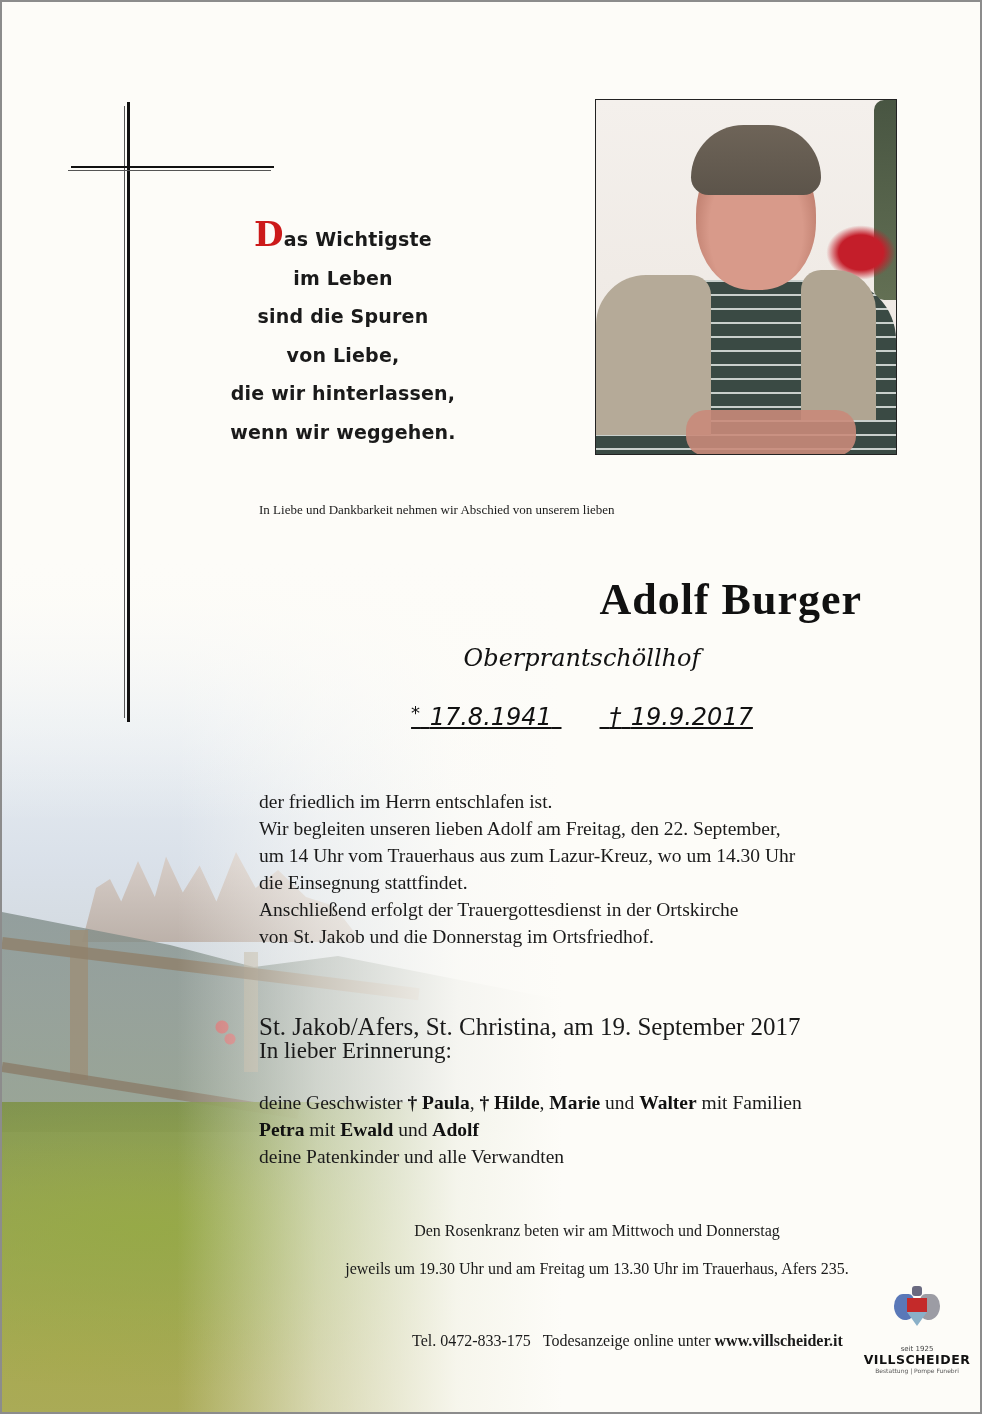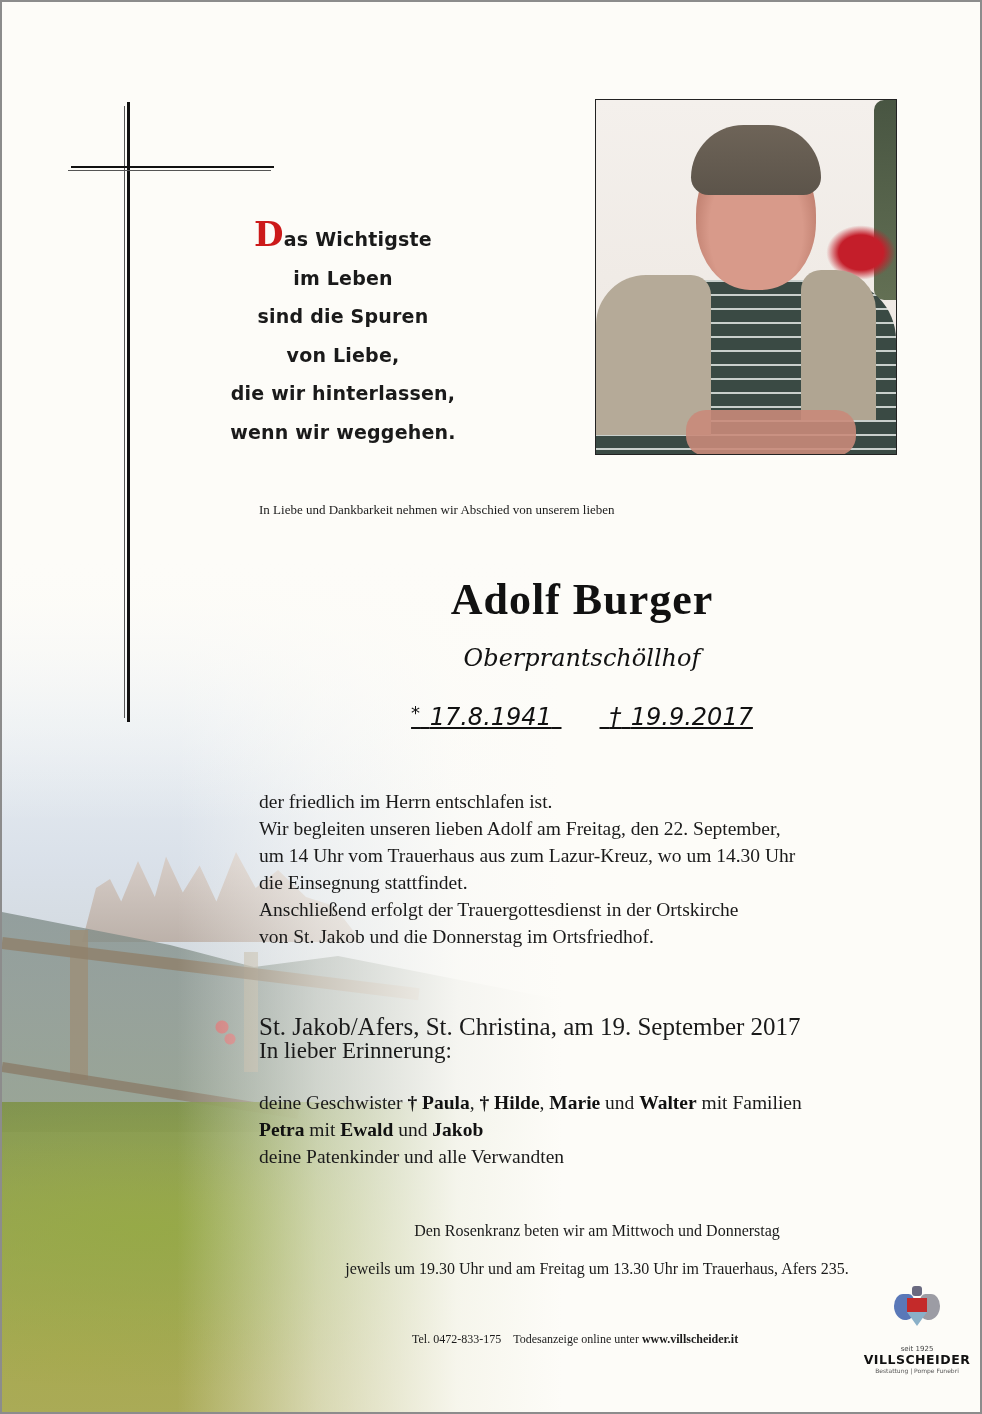--- a/index.html
+++ b/index.html
@@ -108,21 +108,21 @@
       border-radius:60px 60px 20px 20px;
     }
     .photo .arm { position:absolute; left:90px; top:310px; width:170px; height:46px; background:#c98a7a; border-radius:20px; opacity:0.9; }
 
     
     .intro {
       position:absolute; left:257px; top:494px; width:660px;
       font-size:13px; line-height:28px; color:#1a1a1a;
     }
     .name {
-      position:absolute; left:300px; top:572px; width:560px; text-align:center;
+      position:absolute; left:300px; top:572px; width:560px; text-align:right;
       font-size:44px; font-weight:bold; letter-spacing:1px; color:#111;
     }
     .farm {
       position:absolute; left:300px; top:642px; width:560px; text-align:center;
       font-family:"DejaVu Serif", serif; font-style:italic;
       font-size:24px; color:#111;
     }
     .dates {
       position:absolute; left:300px; top:700px; width:560px; text-align:center;
       font-family:"DejaVu Sans", sans-serif; font-style:italic;
@@ -142,21 +142,21 @@
       font-size:19.5px; line-height:27px; color:#1a1a1a;
     }
     .family p { white-space:nowrap; }
     .family b { font-weight:bold; color:#111;margin-top:44px; }
     .rosary {
       position:absolute; left:250px; top:1210px; width:690px; text-align:center;
       font-size:16px; line-height:38px; color:#1a1a1a;
     }
     .footer-contact {
       position:absolute; left:410px; top:1330px;
-      font-size:12px; color:#1a1a1a; white-space:nowrap;
+      font-size:16px; color:#1a1a1a; white-space:nowrap;
     }
     .footer-contact .url { font-weight:bold; }
     .footer-contact .sep { display:inline-block; width:12px; }
 
     
     .logo { position:absolute; left:856px; top:1284px; width:118px; height:80px; text-align:center; }
     .logo .crest { position:relative; width:50px; height:44px; margin:0 auto; }
     .logo .crest .mant-l { position:absolute; left:2px; top:8px; width:20px; height:26px; background:#5a78b8; border-radius:50% 30% 40% 60%; }
     .logo .crest .mant-r { position:absolute; right:2px; top:8px; width:20px; height:26px; background:#9c9ca4; border-radius:30% 50% 60% 40%; }
     .logo .crest .helm { position:absolute; left:20px; top:0px; width:10px; height:10px; background:#6a6a80; border-radius:3px; }
@@ -232,21 +232,21 @@
     <p>die Einsegnung stattfindet.</p>
     <p>Anschließend erfolgt der Trauergottesdienst in der Ortskirche</p>
     <p>von St. Jakob und die Donnerstag im Ortsfriedhof.</p>
   </div>
 
   <div class="place-date">St. Jakob/Afers, St. Christina, am 19. September 2017</div>
   <div class="memory-label">In lieber Erinnerung:</div>
 
   <div class="family">
     <p><span>deine Geschwister </span><b>† Paula</b><span>, </span><b>† Hilde</b><span>, </span><b>Marie</b><span> und </span><b>Walter</b><span> mit Familien</span></p>
-    <p><b>Petra</b><span> mit </span><b>Ewald</b><span> und </span><b>Jakob</b></p>
+    <p><b>Petra</b><span> mit </span><b>Ewald</b><span> und </span><b>Adolf</b></p>
     <p>deine Patenkinder und alle Verwandten</p>
   </div>
 
   <div class="rosary">
     <div>Den Rosenkranz beten wir am Mittwoch und Donnerstag</div>
     <div>jeweils um 19.30 Uhr und am Freitag um 13.30 Uhr im Trauerhaus, Afers 235.</div>
   </div>
 
   <div class="footer-contact">
     <span>Tel. 0472-833-175</span><span class="sep"></span><span>Todesanzeige online unter </span><span class="url">www.villscheider.it</span>

